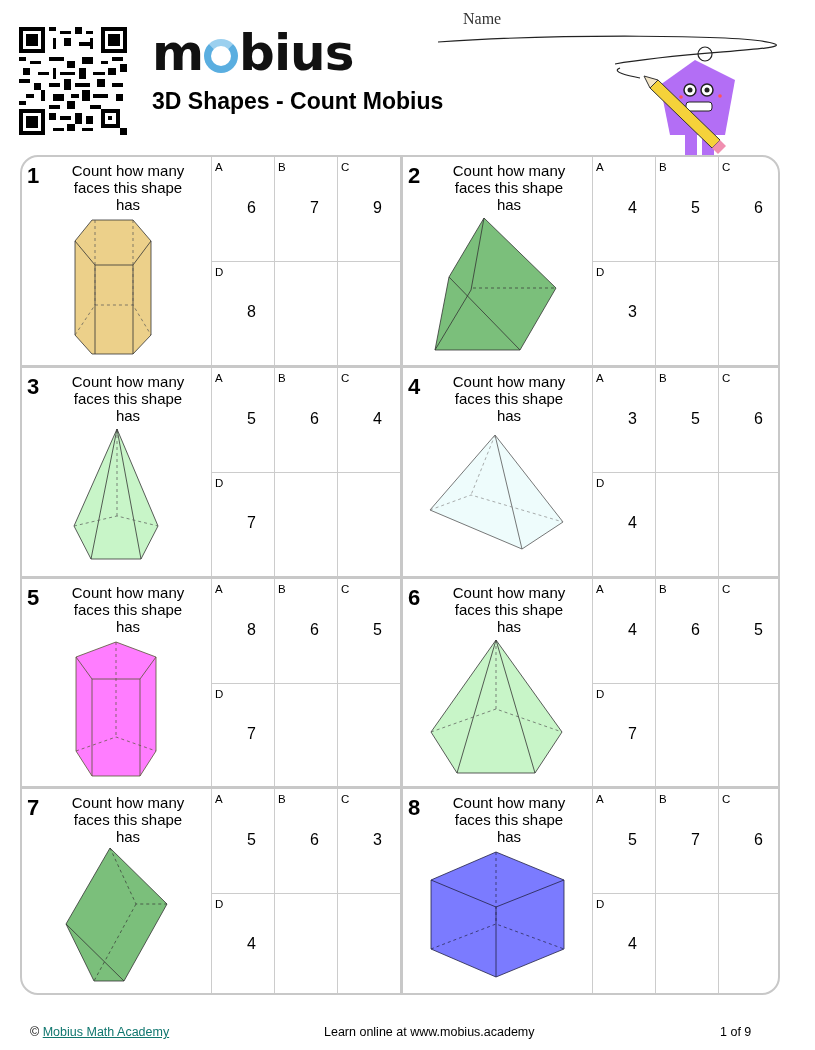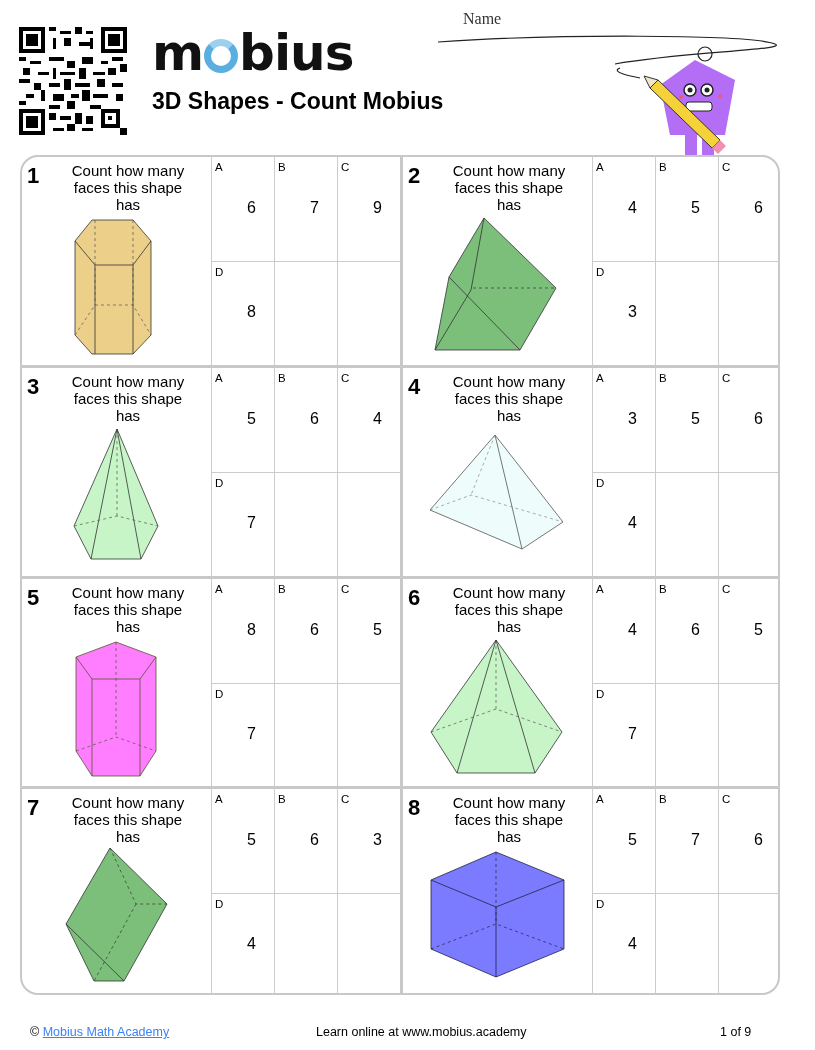--- a/index.html
+++ b/index.html
@@ -23,21 +23,21 @@
   .qtext { position: absolute; left: 40px; top: 5px; width: 132px; text-align: center; font-size: 15px; line-height: 17px; }
   .shape { position: absolute; left: 20px; top: 52px; width: 170px; height: 150px; }
   .ans { position: absolute; top: 0; left: 189px; width: 189px; height: 209px; }
   .opt { position: absolute; width: 63px; height: 104px; border-left: 1.5px solid #cccccc; }
   .opt.r2 { border-top: 1.5px solid #cccccc; }
   .opt .lbl { position: absolute; left: 3px; top: 4px; font-size: 11.5px; }
   .opt .val { position: absolute; left: 0; width: 100%; top: 42px; text-align: right; padding-right: 18px; font-size: 16px; }
   .opt.r2 .val { top: 41px; padding-right: 18px; }
 
   .footer { position: absolute; top: 1025px; font-size: 12.5px; }
-  .footer a { color: #3b82f6; text-decoration: underline; }
+  .footer a { color: #0f766e; text-decoration: underline; }
 </style>
 </head>
 <body>
 
 <svg class="qr" viewBox="0 0 29 29" shape-rendering="crispEdges">
   <rect width="29" height="29" fill="#fff"></rect>
   <g fill="#000">
     <rect x="0" y="0" width="7" height="7"></rect>
       <rect x="1" y="1" width="5" height="5" fill="#fff"></rect>
       <rect x="2" y="2" width="3" height="3"></rect>
@@ -394,14 +394,14 @@
         <div class="opt r2" style="left:126px;top:104px;"></div>
       </div>
     </div>
   </div>
 </div>
 
 <div class="footer" style="left:30px;">
   <span>©</span>
   <a>Mobius Math Academy</a>
 </div>
-<div class="footer" style="left:316px;text-align:center;">Learn online at www.mobius.academy</div>
+<div class="footer" style="left:324px;text-align:center;">Learn online at www.mobius.academy</div>
 <div class="footer" style="left:720px;">1 of 9</div>
 
 </body></html>

